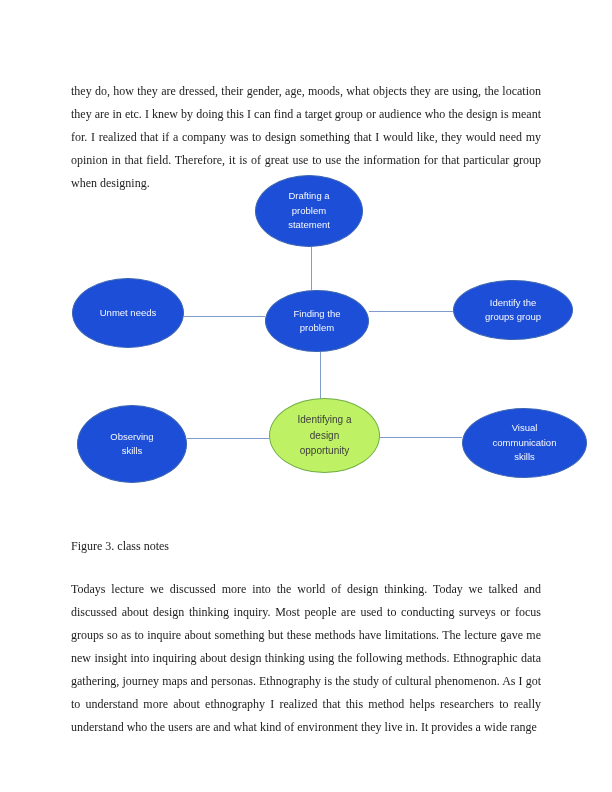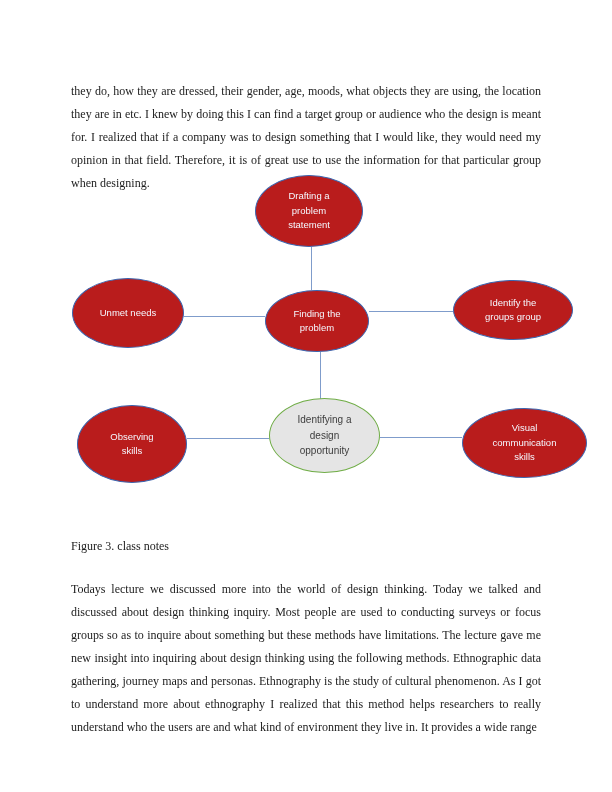--- a/index.html
+++ b/index.html
@@ -54,28 +54,28 @@
     position: absolute;
     border-radius: 50%;
     display: flex;
     align-items: center;
     justify-content: center;
     box-sizing: border-box;
     font-family: "Liberation Sans", sans-serif;
     text-align: center;
   }
   .node-blue {
-    background: #b91c1c;
+    background: #1d4ed8;
     border: 1px solid #3c66b0;
     color: #f5f8ff;
     font-size: 9.5px;
     line-height: 14.5px;
   }
   .node-white {
-    background: #e5e5e5;
+    background: #bef264;
     border: 1px solid #70AD47;
     color: #3d3d3d;
     font-size: 10px;
     line-height: 15.5px;
   }
   .node span { white-space: pre-line; display: block; }
   #node-drafting   { left: 255px; top: 175px; width: 108px; height: 72px; }
   #node-unmet      { left: 72px;  top: 278px; width: 112px; height: 70px; }
   #node-finding    { left: 265px; top: 290px; width: 104px; height: 62px; }
   #node-target     { left: 453px; top: 280px; width: 120px; height: 60px; }

